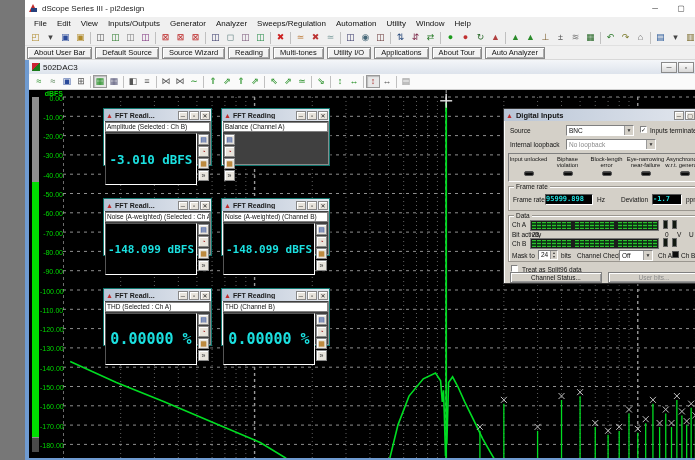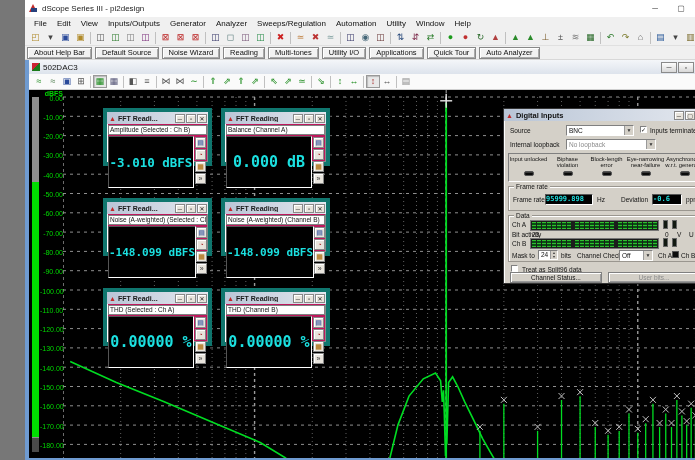--- a/index.html
+++ b/index.html
@@ -46,21 +46,21 @@
   
   .graph{position:absolute;left:4px;right:7px;top:90px;bottom:2px;background:#000;}
   .meter{position:absolute;left:3px;top:7px;width:7px;height:355px;background:#8f8f8f;}
   .meter .fill{position:absolute;left:0;top:85px;width:7px;height:255px;background:#00dd00;}
   .meter .foot{position:absolute;left:0;bottom:0;width:7px;height:14px;background:#4a4a4a;}
   .axis-title{position:absolute;left:11px;top:0px;width:23px;text-align:right;
               color:#00d800;font-size:7px;font-weight:bold;}
   .ylab{position:absolute;left:11px;width:23px;text-align:right;color:#00d800;font-size:7px;line-height:7px;}
   #plot{position:absolute;left:34px;top:0;width:651px;height:368px;}
   
-  .panel{position:absolute;width:109px;height:58px;background:#be185d;border:4px solid #0f766e;
+  .panel{position:absolute;width:109px;height:58px;background:#404040;border:1px solid #0f766e;
          box-shadow:inset 1px 1px 0 #fff,inset -1px -1px 0 #8a8a8a,1px 2px 3px rgba(0,0,0,.55);}
   .ptitle{height:12px;background:linear-gradient(90deg,#b9c5d6,#e4e8ef);display:flex;
           align-items:center;padding:1px 1px 0 2px;}
   .ptitle .ico{color:#c22a2a;font-size:7px;margin-right:2px;line-height:1;}
   .ptitle .t{flex:1;font-size:7px;font-weight:bold;color:#1a1a1a;white-space:nowrap;overflow:hidden;}
   .pwbtn{width:10px;height:9px;margin-left:1px;display:grid;place-items:center;font-size:6px;
          background:#e8e4dc;border:1px solid #888;box-shadow:inset 1px 1px 0 #fff;color:#222;}
   .plabel{height:10px;margin:1px 1px 0 1px;background:#fff;border:1px solid #808080;
           font-size:6.5px;line-height:8px;padding-left:1px;white-space:nowrap;overflow:hidden;}
   .pbody{display:flex;margin:1px;height:52px;}
@@ -195,28 +195,28 @@
       <span class="ticon" style="color: rgb(42, 122, 42);">↶</span>
       <span class="ticon" style="color: rgb(122, 122, 42);">↷</span>
       <span class="ticon" style="color: rgb(85, 85, 85);">⌂</span>
       <span class="tsep"></span>
       <span class="ticon" style="color: rgb(42, 90, 154);">▤</span>
       <span class="ticon" style="color: rgb(68, 68, 68);">▾</span>
       <span class="ticon" style="color: rgb(122, 106, 42);">▥</span>
     </div>
 
   <div class="userbar" id="userbar">
-      <span class="ubtn">About Help Bar</span>
+      <span class="ubtn">About User Bar</span>
       <span class="ubtn">Default Source</span>
-      <span class="ubtn">Noise Wizard</span>
+      <span class="ubtn">Source Wizard</span>
       <span class="ubtn">Reading</span>
       <span class="ubtn">Multi-tones</span>
       <span class="ubtn">Utility I/O</span>
       <span class="ubtn">Applications</span>
-      <span class="ubtn">Quick Tour</span>
+      <span class="ubtn">About Tour</span>
       <span class="ubtn">Auto Analyzer</span>
     </div>
 
   <div class="frame-left"></div>
   <div class="frame-right"></div>
   <div class="frame-bottom"></div>
 
   <div class="child-title">
     <span class="child-icon"></span>
     <span class="t">502DAC3</span>
@@ -444,23 +444,20 @@
       <div class="panel" style="left: 196px; top: 108px;">
         <div class="ptitle">
           <span class="ico">▲</span>
           <span class="t">FFT Reading</span>
           <span class="pwbtn">─</span>
           <span class="pwbtn">▫</span>
           <span class="pwbtn">✕</span>
         </div>
         <div class="plabel">Balance (Channel A)</div>
         <div class="pbody">
-          <div class="pdisplay">
-            <span class="pvalue" style="font-size: 15px;">0.000 dB</span>
-          </div>
           <div class="pbtns">
             <span class="psbtn" style="color: rgb(42, 74, 154);">▤</span>
             <span class="psbtn" style="color: rgb(170, 51, 51);">◔</span>
             <span class="psbtn" style="color: rgb(170, 102, 0);">▦</span>
             <span class="psbtn" style="color: rgb(51, 51, 51);">»</span>
           </div>
         </div>
       </div>
       <div class="panel" style="left: 78px; top: 198px;">
         <div class="ptitle">
@@ -599,21 +596,21 @@
           <span class="led"></span>
         </div>
       </div>
 
     <div class="group" style="left:4px;top:77px;width:197px;height:25px">
       <span class="legend">Frame rate</span>
       <span class="dlabel" style="left:4px;top:9px">Frame rate</span>
       <span class="lcd" style="left:36px;top:7px;width:48px;height:11px">95999.898</span>
       <span class="dlabel" style="left:88px;top:9px">Hz</span>
       <span class="dlabel" style="left:112px;top:9px">Deviation</span>
-      <span class="lcd" style="left:143px;top:7px;width:30px;height:11px">-0.6</span>
+      <span class="lcd" style="left:143px;top:7px;width:30px;height:11px">-1.7</span>
       <span class="dlabel" style="left:177px;top:9px">ppm</span>
     </div>
 
     <div class="group" style="left:4px;top:106px;width:197px;height:47px">
       <span class="legend">Data</span>
       <span class="dlabel" style="left:3px;top:5px">Ch A</span>
       <div class="bitrow" id="chaBits" style="left:21px;top:4px">
           <span class="bitcells">
             <span class="bitcell"></span>
             <span class="bitcell"></span>

